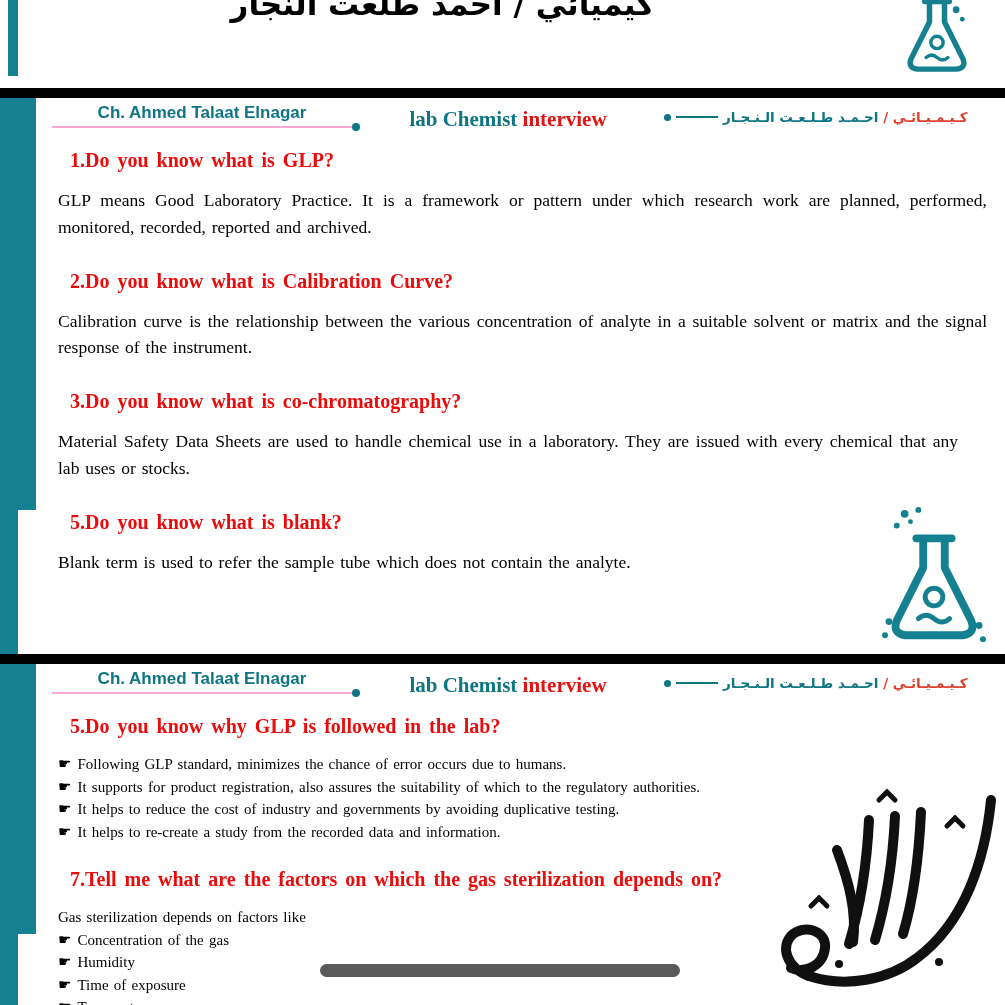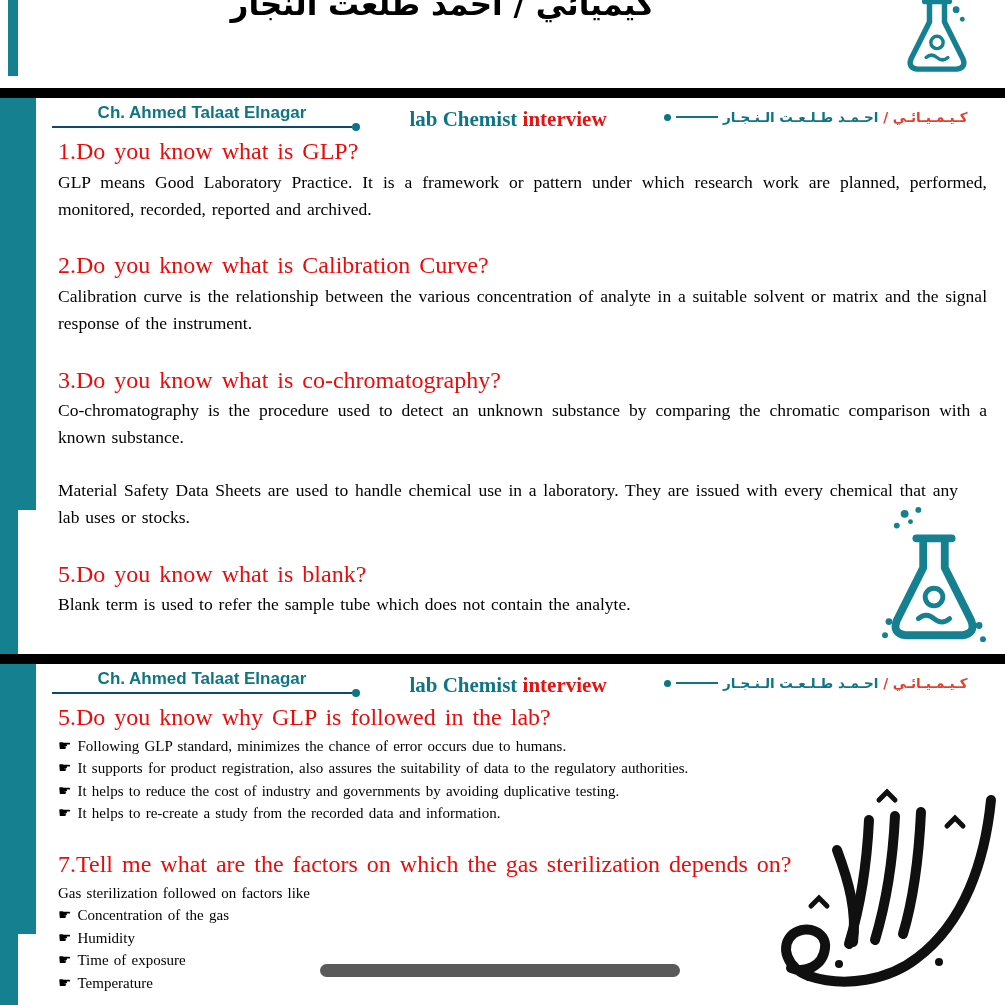--- a/index.html
+++ b/index.html
@@ -16,38 +16,38 @@
     font-family:"DejaVu Sans",sans-serif;font-weight:bold;font-size:31px;direction:rtl;}
   .flask-top{position:absolute;right:8px;top:-4px;}
   
   .page{position:absolute;left:0;width:1005px;overflow:hidden;background:#fff;}
   .page1{top:98px;height:556px;}
   .page2{top:664px;height:341px;}
   .bar-wide{position:absolute;left:0;top:0;width:36px;background:#15808f;}
   .bar-narrow{position:absolute;left:0;width:18px;background:#15808f;}
   
   .page-header{position:absolute;top:5px;left:52px;right:6px;display:flex;align-items:flex-start;}
-  .name-block{width:300px;text-align:center;border-bottom:2px solid #0c4a6e;
+  .name-block{width:300px;text-align:center;border-bottom:2px solid #f9a8d4;
     padding-bottom:3px;position:relative;font-family:"Liberation Sans",sans-serif;
     font-size:17px;font-weight:600;color:#0d7583;}
   .name-block::after{content:"";position:absolute;right:-8px;bottom:-5px;width:8px;height:8px;
     border-radius:50%;background:#0d7583;}
   .page-title{flex:1;text-align:center;font-family:Liberation Serif, serif;
     font-weight:bold;font-size:21px;color:#0d7583;padding-top:4px;white-space:nowrap;}
   .page-title .accent{color:#e51212;}
   .arabic-block{width:335px;display:flex;align-items:center;gap:5px;padding-top:6px;}
   .arabic-dot{width:7px;height:7px;border-radius:50%;background:#0d7583;flex:0 0 auto;}
   .arabic-line{width:42px;border-top:2px solid #0d7583;flex:0 0 auto;}
   .arabic-names{flex:1;text-align:left;direction:rtl;font-family:"DejaVu Sans",sans-serif;
     font-size:13.5px;font-weight:bold;white-space:nowrap;}
   .arabic-red{color:#e2402f;}
   .arabic-teal{color:#0d7583;}
   
   .content{position:absolute;left:58px;right:18px;top:36px;}
-  .q{color:#ea0b0b;font-weight:normal;font-size:24px;margin:0;word-spacing:3px;line-height:1.45;}
+  .q{color:#ea0b0b;font-weight:bold;font-size:20px;margin:12px;word-spacing:3px;line-height:1.45;}
   .a{font-size:17.5px;margin:0 0 26px 0;text-align:justify;line-height:1.53;word-spacing:1.5px;}
   .bullet-line{font-size:15px;margin:0;line-height:1.5;word-spacing:1.5px;}
   .bullet-line .marker{margin-right:6px;font-family:"DejaVu Sans",sans-serif;}
   .q7{margin-top:22px;}
   
   .flask-page1{position:absolute;right:12px;top:408px;}
   .calligraphy{position:absolute;right:2px;top:122px;width:252px;height:218px;}
   .scroll-pill{position:absolute;left:320px;top:300px;width:360px;height:13px;
     background:#5a5a5a;border-radius:7px;}
 </style>
@@ -92,21 +92,20 @@
       </span>
     </div>
   </div>
 
   <div class="content">
     <p class="q">1.Do you know what is GLP?</p>
     <p class="a">GLP means Good Laboratory Practice. It is a framework or pattern under which research work are planned, performed, monitored, recorded, reported and archived.</p>
     <p class="q">2.Do you know what is Calibration Curve?</p>
     <p class="a">Calibration curve is the relationship between the various concentration of analyte in a suitable solvent or matrix and the signal response of the instrument.</p>
     <p class="q">3.Do you know what is co-chromatography?</p>
-    <p class="a">Co-chromatography is the procedure used to detect an unknown substance by comparing the chromatic comparison with a known substance.</p>
     <p class="a" style="max-width:900px">Material Safety Data Sheets are used to handle chemical use in a laboratory. They are issued with every chemical that any lab uses or stocks.</p>
     <p class="q">5.Do you know what is blank?</p>
     <p class="a">Blank term is used to refer the sample tube which does not contain the analyte.</p>
   </div>
 
   <div class="flask-page1">
     <svg width="118" height="142" viewBox="0 0 120 145">
       <circle cx="30" cy="8" r="4" fill="#15808f"></circle>
       <circle cx="44" cy="4" r="3" fill="#15808f"></circle>
       <circle cx="22" cy="20" r="3" fill="#15808f"></circle>
@@ -146,31 +145,31 @@
       </span>
     </div>
   </div>
 
   <div class="content">
     <p class="q">5.Do you know why GLP is followed in the lab?</p>
     <p class="bullet-line">
       <span class="marker">☛</span><span>Following GLP standard, minimizes the chance of error occurs due to humans.</span>
     </p>
     <p class="bullet-line">
-      <span class="marker">☛</span><span>It supports for product registration, also assures the suitability of data to the regulatory authorities.</span>
+      <span class="marker">☛</span><span>It supports for product registration, also assures the suitability of which to the regulatory authorities.</span>
     </p>
     <p class="bullet-line">
       <span class="marker">☛</span><span>It helps to reduce the cost of industry and governments by avoiding duplicative testing.</span>
     </p>
     <p class="bullet-line">
       <span class="marker">☛</span><span>It helps to re-create a study from the recorded data and information.</span>
     </p>
 
     <p class="q q7">7.Tell me what are the factors on which the gas sterilization depends on?</p>
-    <p class="bullet-line">Gas sterilization followed on factors like</p>
+    <p class="bullet-line">Gas sterilization depends on factors like</p>
     <p class="bullet-line">
       <span class="marker">☛</span><span>Concentration of the gas</span>
     </p>
     <p class="bullet-line">
       <span class="marker">☛</span><span>Humidity</span>
     </p>
     <p class="bullet-line">
       <span class="marker">☛</span><span>Time of exposure</span>
     </p>
     <p class="bullet-line">

